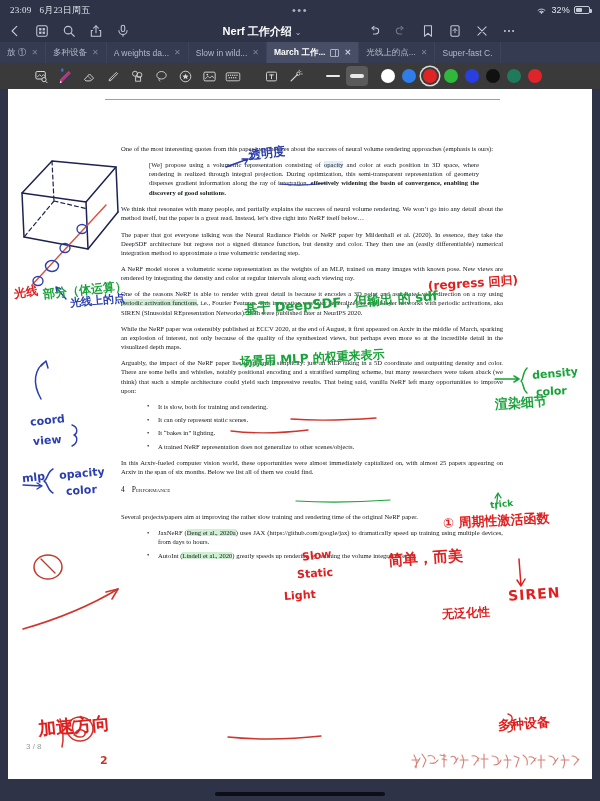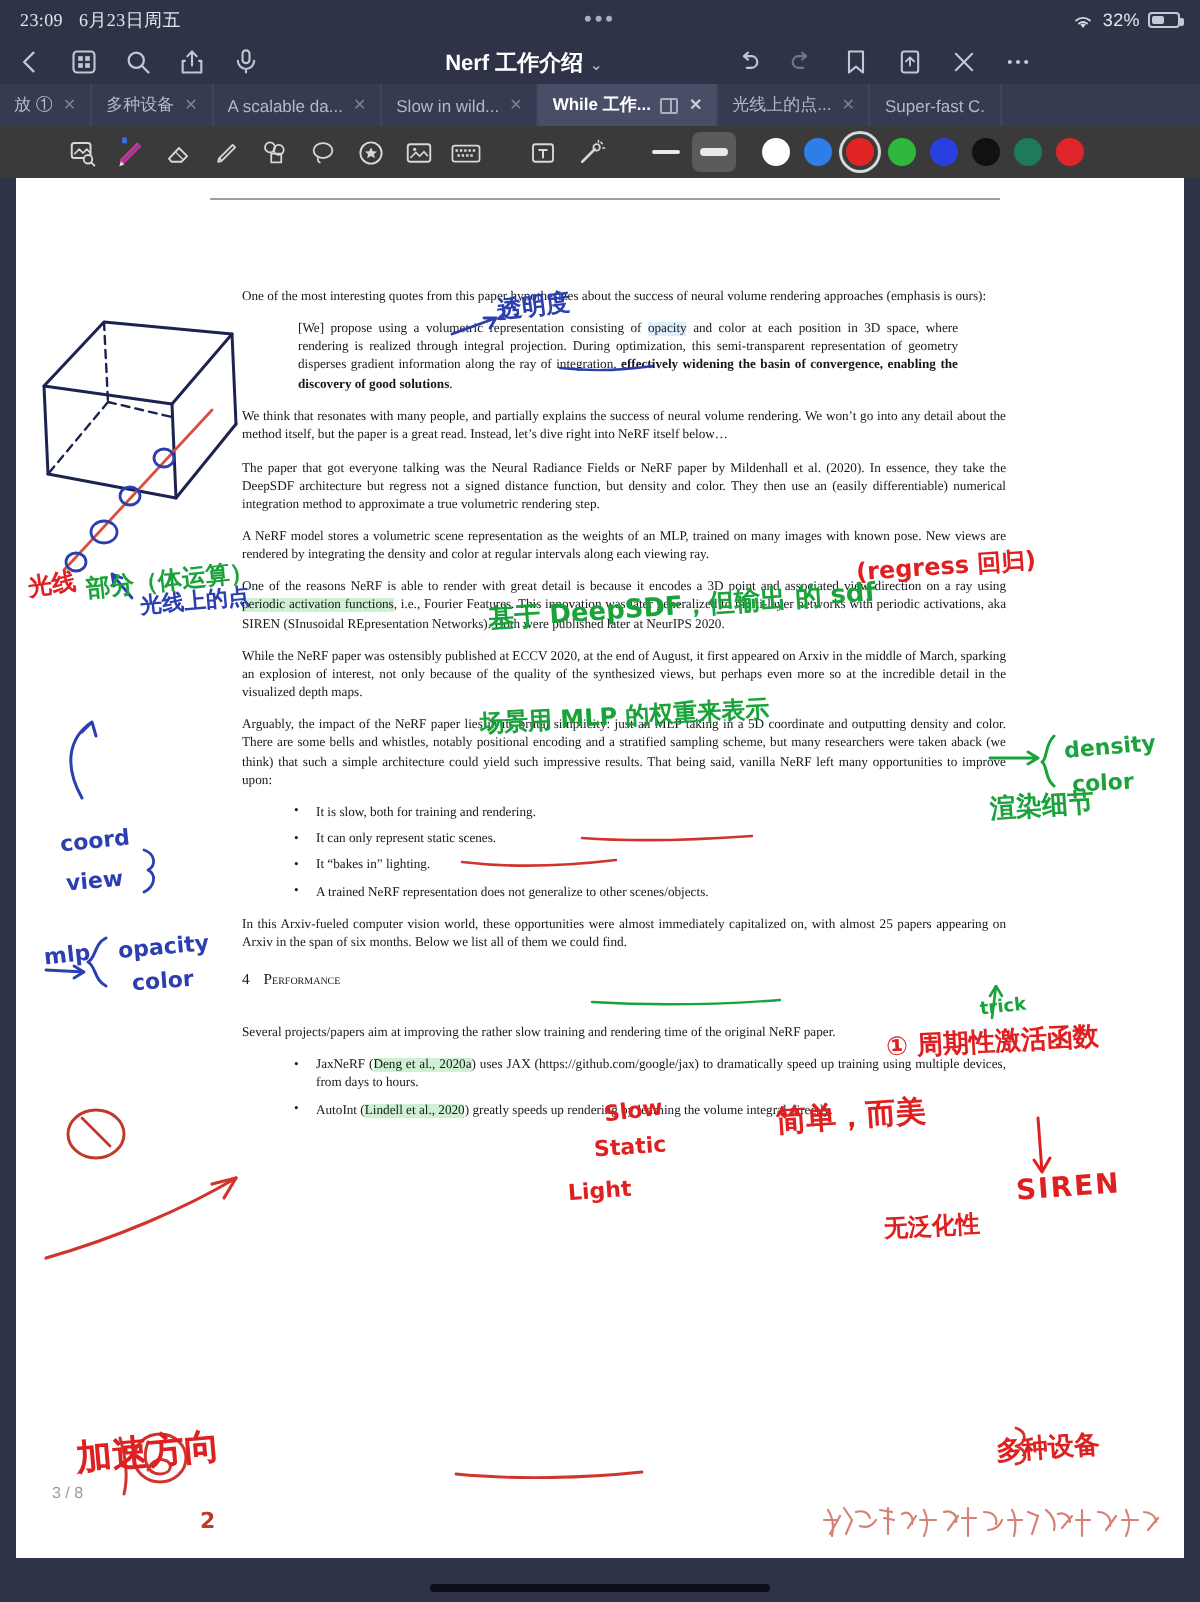--- a/index.html
+++ b/index.html
@@ -230,29 +230,29 @@
   <div class="tabstrip">
     <div class="tab">
       <span class="t-label">放 ①</span>
       <span class="t-close">✕</span>
     </div>
     <div class="tab">
       <span class="t-label">多种设备</span>
       <span class="t-close">✕</span>
     </div>
     <div class="tab">
-      <span class="t-label">A scalable da...</span>
+      <span class="t-label">A weights da...</span>
       <span class="t-close">✕</span>
     </div>
     <div class="tab">
       <span class="t-label">Slow in wild...</span>
       <span class="t-close">✕</span>
     </div>
     <div class="tab active">
-      <span class="t-label">While 工作...</span>
+      <span class="t-label">March 工作...</span>
       <span class="t-split"></span>
       <span class="t-close">✕</span>
     </div>
     <div class="tab">
       <span class="t-label">光线上的点...</span>
       <span class="t-close">✕</span>
     </div>
     <div class="tab">
       <span class="t-label">Super-fast C.</span>
     </div>

